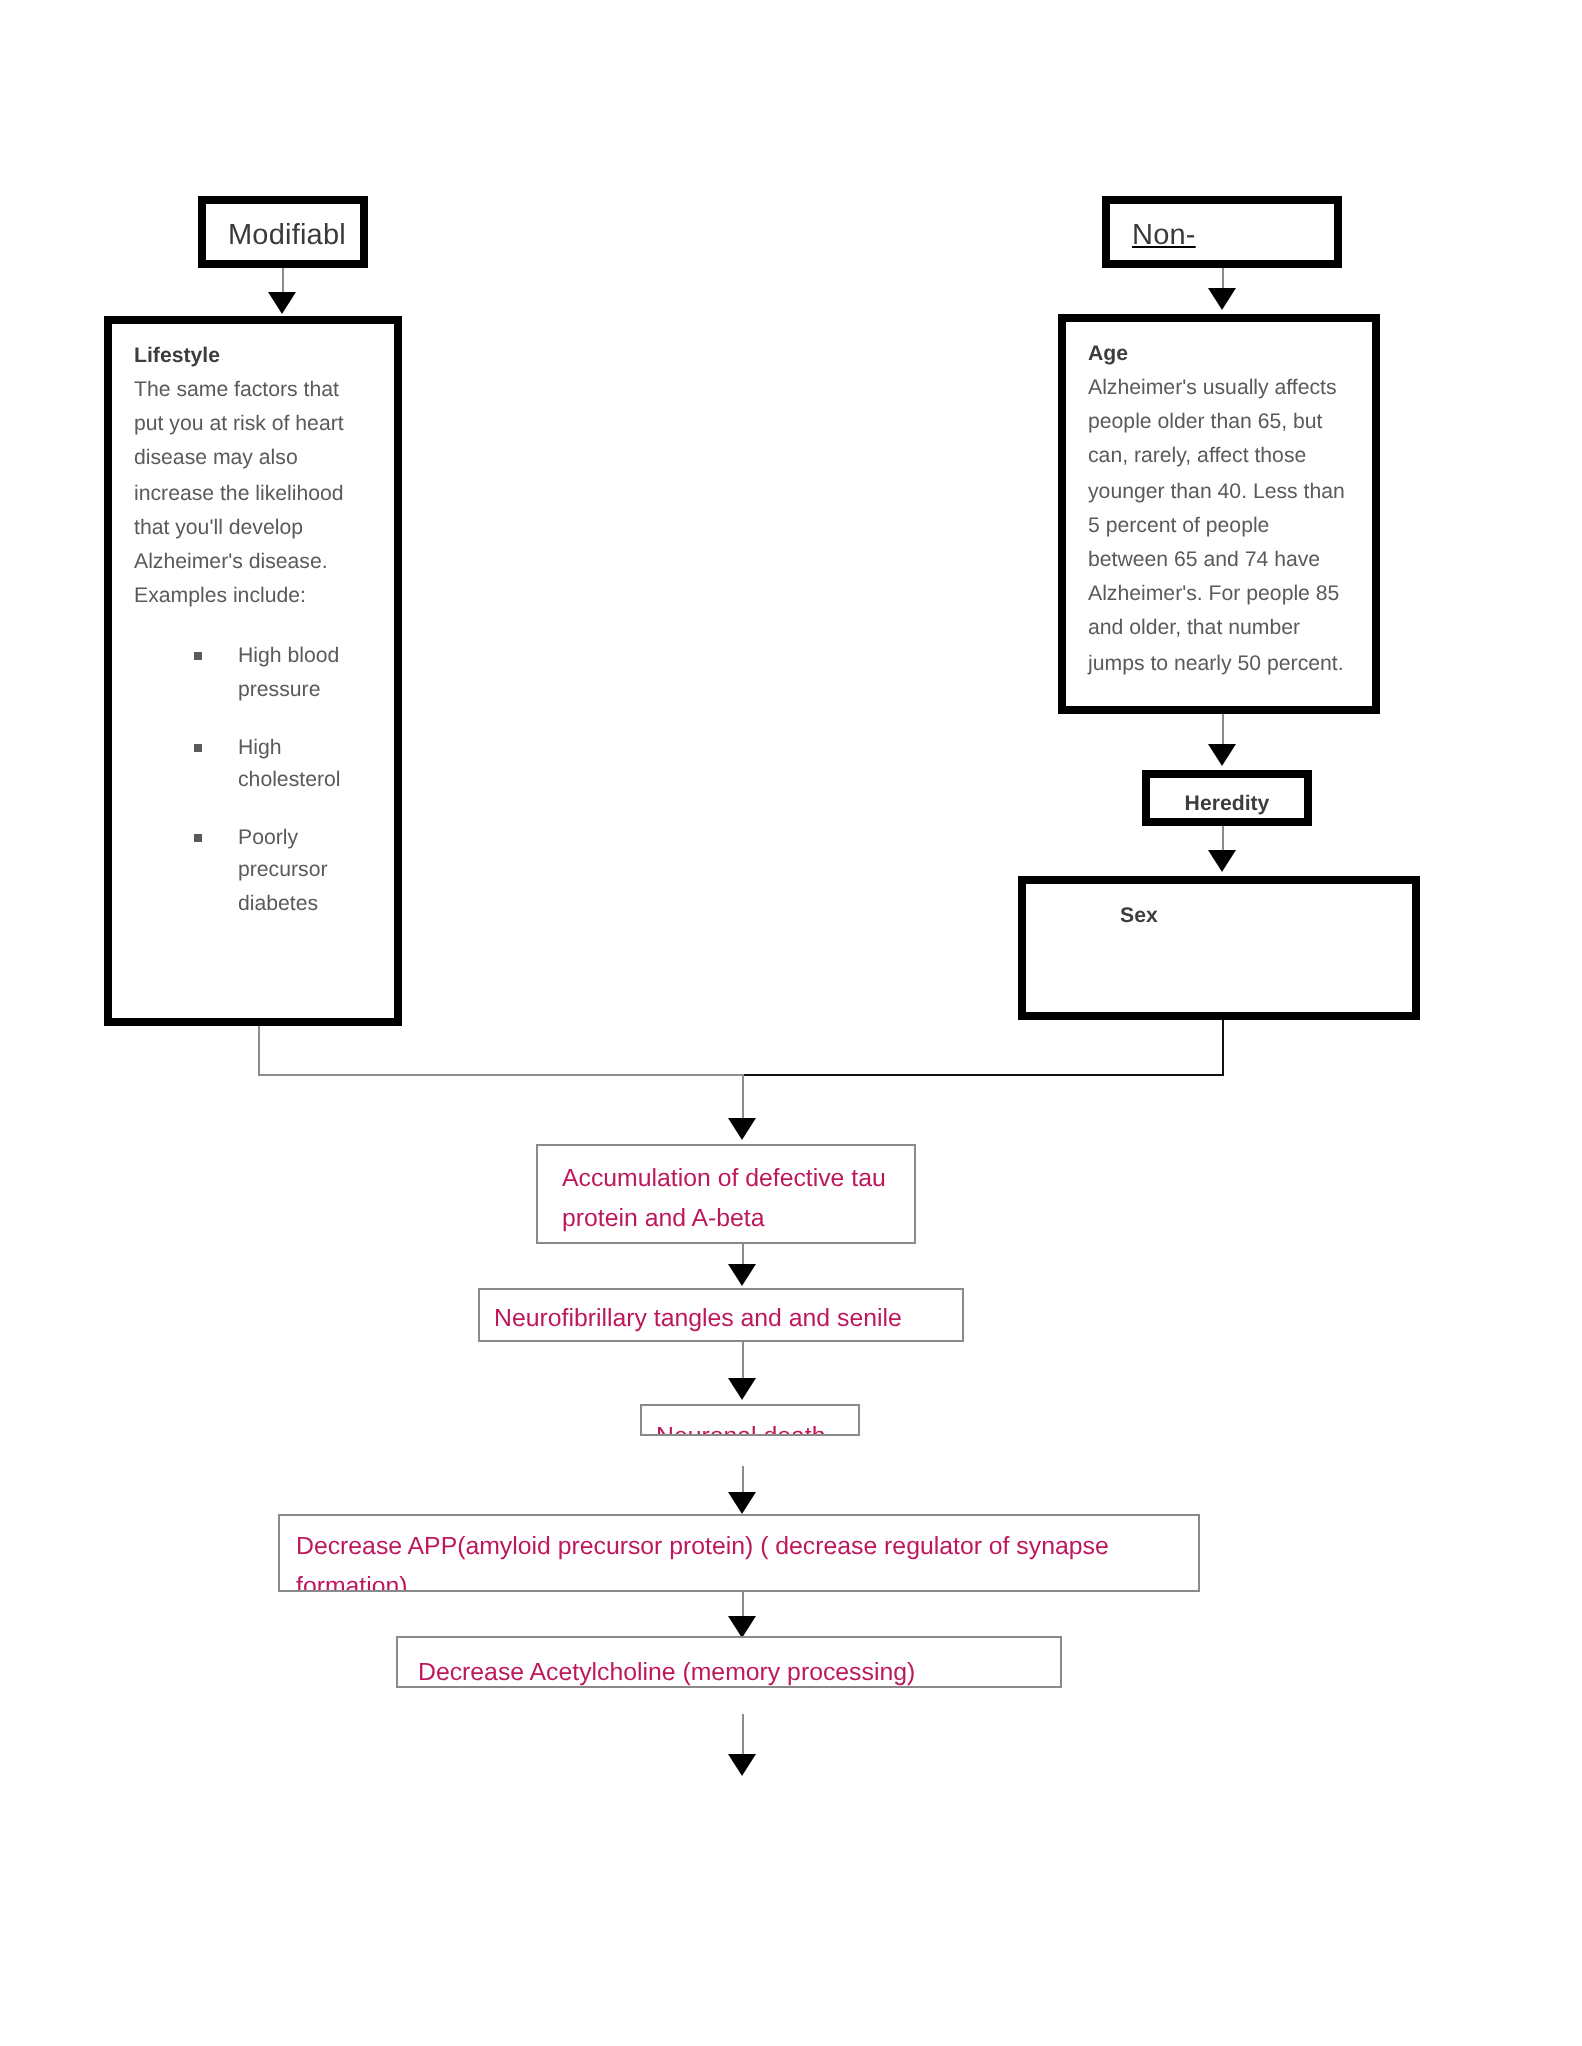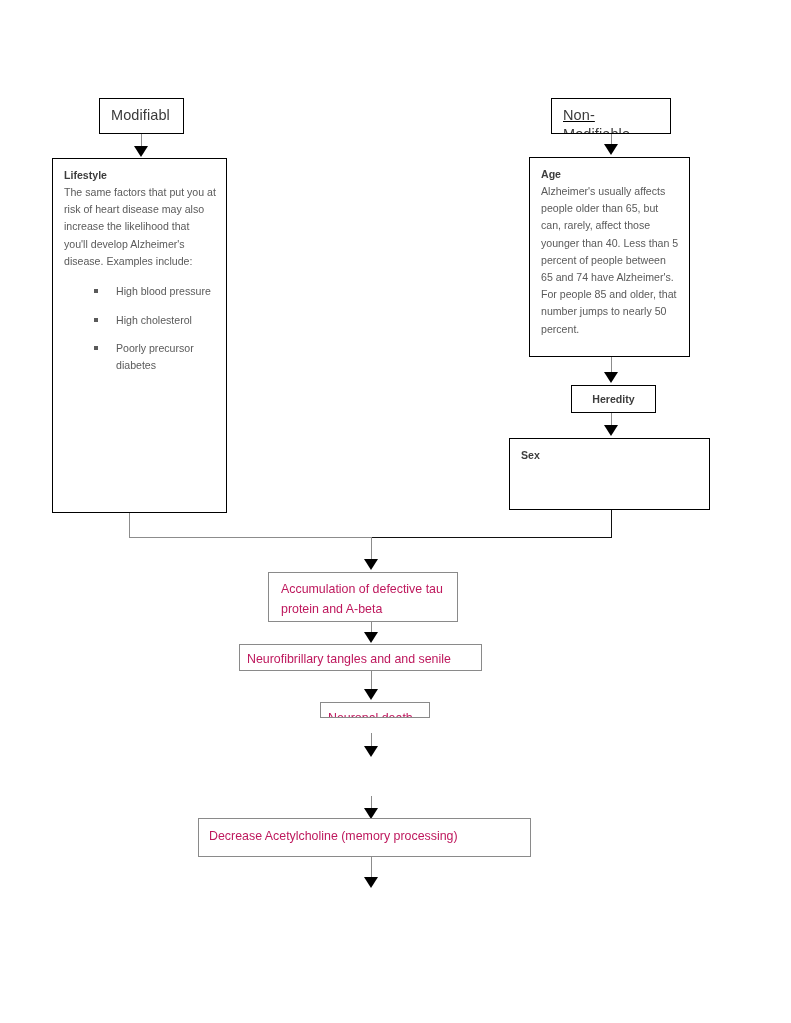--- a/index.html
+++ b/index.html
@@ -19,21 +19,21 @@
     position: absolute;
     left: 0; top: 0;
     width: 791px;
     height: 1023px;
   }
 
   .node {
     position: absolute;
     box-sizing: border-box;
     background: #ffffff;
-    border: 1px solid #000000;
+    border: 4px solid #000000;
     overflow: hidden;
   }
 
   
   .hdr {
     font-size: 14.5px;
     color: #3a3a3a;
     line-height: 19px;
     padding: 7px 0 0 11px;
     letter-spacing: 0.1px;
@@ -73,23 +73,23 @@
   .bullets li:before {
     content: "";
     position: absolute;
     left: 30px;
     top: 6px;
     width: 4px;
     height: 4px;
     background: #5a5a5a;
   }
 
-  #node-lifestyle { left: 52px;  top: 158px; width: 175px; height: 355px; }
+  #node-lifestyle { left: 52px;  top: 158px; width: 149px; height: 355px; }
   #node-age       { left: 529px; top: 157px; width: 161px; height: 200px; }
-  #node-sex       { left: 509px; top: 438px; width: 201px; height: 72px; }
+  #node-sex       { left: 509px; top: 438px; width: 201px; height: 72px; padding-left: 36px; }
 
   
   #node-heredity {
     left: 571px; top: 385px; width: 85px; height: 28px;
   }
   #node-heredity .lbl {
     display: block;
     text-align: center;
     font-weight: bold;
     font-size: 10.6px;
@@ -111,21 +111,21 @@
 
   #node-tangles { left: 239px; top: 644px; width: 243px; height: 27px; }
   #node-tangles .lbl { padding: 4px 0 12px 7px; }
 
   #node-neuronaldeath { left: 320px; top: 702px; width: 110px; height: 16px; }
   #node-neuronaldeath .lbl { padding: 5px 0 0 7px; }
 
   #node-app { left: 139px; top: 757px; width: 461px; height: 39px; }
   #node-app .lbl { padding: 5px 8px 0 8px; }
 
-  #node-ach { left: 198px; top: 818px; width: 333px; height: 39px; }
+  #node-ach { left: 198px; top: 818px; width: 333px; height: 26px; }
   #node-ach .lbl { padding: 7px 0 0 10px; }
 
   
   .vline, .hline {
     position: absolute;
     background: #8c8c8c;
   }
   .vline { width: 1px; }
   .hline { height: 1px; }
   .vline.dark, .hline.dark { background: #111111; }
@@ -218,20 +218,23 @@
   <div class="vline" style="left:371px; top:671px; height:20px;"></div>
   <div class="arrow" style="left:364px; top:689px;"></div>
 
   <div class="node chain" id="node-neuronaldeath">
     <span class="lbl">Neuronal death</span>
   </div>
 
   <div class="vline" style="left:371px; top:733px; height:16px;"></div>
   <div class="arrow" style="left:364px; top:746px;"></div>
 
+  <div class="node chain" id="node-app">
+    <span class="lbl">Decrease APP(amyloid precursor protein) ( decrease regulator of synapse formation)</span>
+  </div>
 
   <div class="vline" style="left:371px; top:796px; height:14px;"></div>
   <div class="arrow" style="left:364px; top:808px;"></div>
 
   <div class="node chain" id="node-ach">
     <span class="lbl">Decrease Acetylcholine (memory processing)</span>
   </div>
 
   <div class="vline" style="left:371px; top:857px; height:22px;"></div>
   <div class="arrow" style="left:364px; top:877px;"></div>

